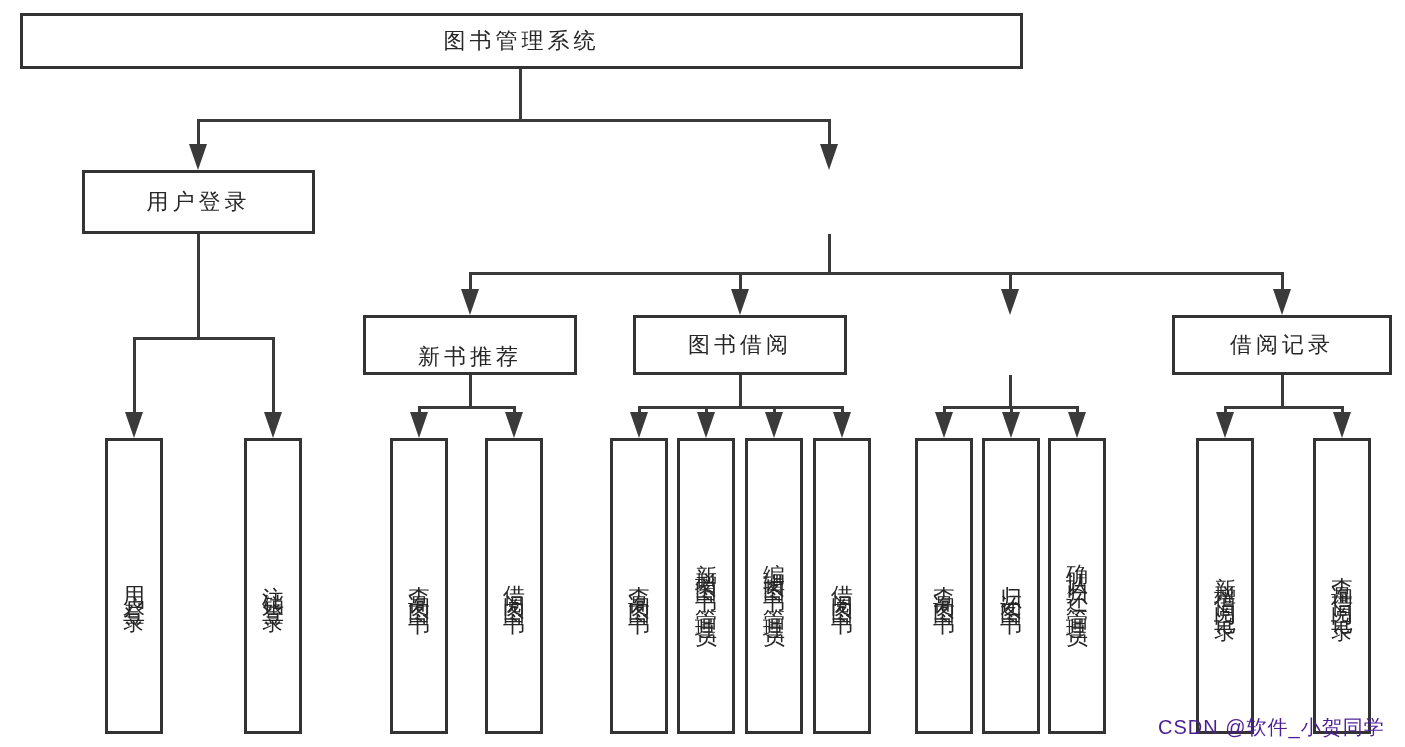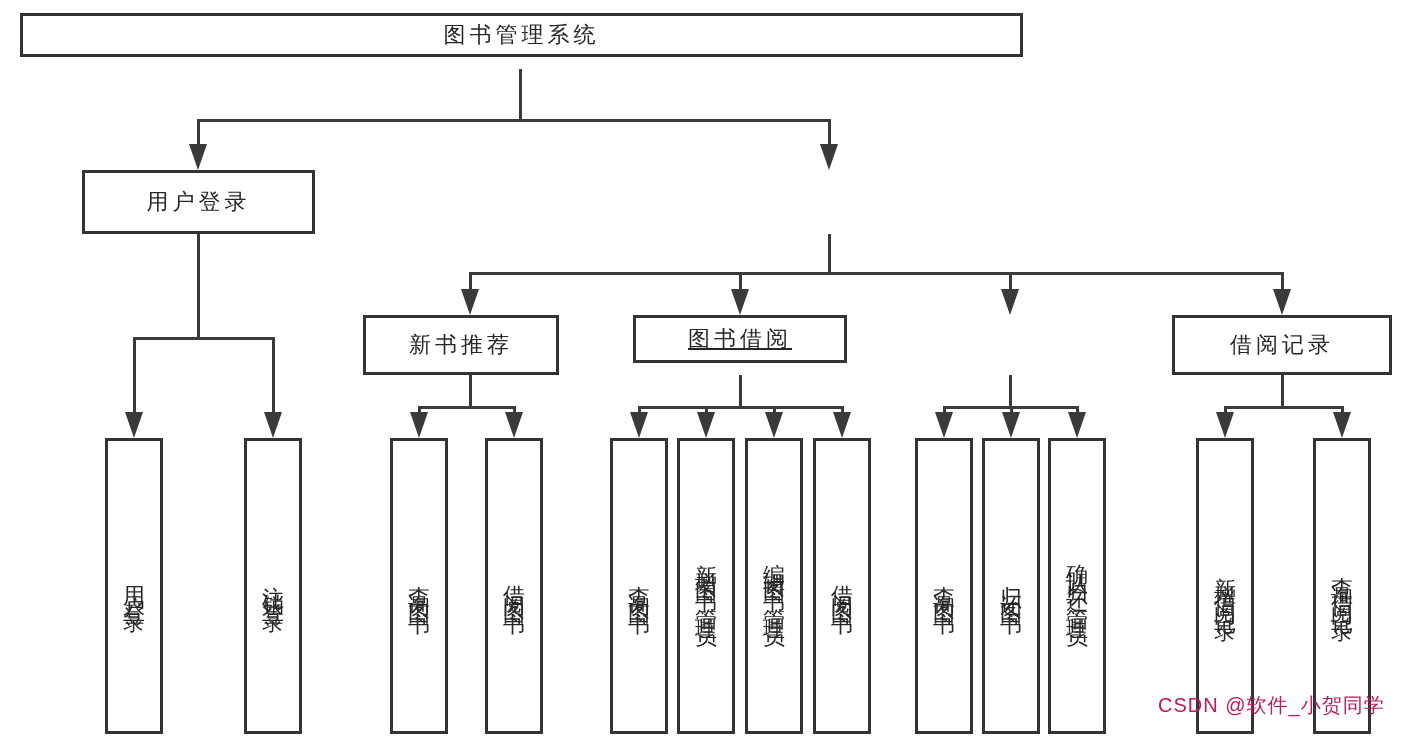--- a/index.html
+++ b/index.html
@@ -47,24 +47,24 @@
     position: absolute;
     width: 0; height: 0;
     border-left: 9px solid transparent;
     border-right: 9px solid transparent;
     border-top: 26px solid #3a3a3a;
   }
   
   .watermark {
     position: absolute;
     left: 1158px;
-    top: 692px;
+    top: 714px;
     font-size: 20px;
     letter-spacing: 1px;
-    color: #be185d;
+    color: #4c1d95;
     white-space: nowrap;
   }
 </style>
 </head>
 <body>
 
 <div class="canvas">
 
   <div class="v" style="left:519px; top:69px; height:53px;"></div>
   <div class="h" style="left:197px; top:119px; width:634px;"></div>
@@ -118,32 +118,32 @@
   <div class="v" style="left:1076px; top:406px; height:12px;"></div>
   <div class="ah" style="left:1068px; top:412px;"></div>
 
   <div class="v" style="left:1281px; top:375px; height:34px;"></div>
   <div class="h" style="left:1224px; top:406px; width:120px;"></div>
   <div class="v" style="left:1224px; top:406px; height:12px;"></div>
   <div class="ah" style="left:1216px; top:412px;"></div>
   <div class="v" style="left:1341px; top:406px; height:12px;"></div>
   <div class="ah" style="left:1333px; top:412px;"></div>
 
-  <div class="box" style="left:20px; top:13px; width:1003px; height:44px;">
+  <div class="box" style="left:20px; top:13px; width:1003px; height:56px;">
     <span class="hlabel">图书管理系统</span>
   </div>
 
   <div class="box" style="left:82px; top:170px; width:233px; height:64px;">
     <span class="hlabel">用户登录</span>
   </div>
 
-  <div class="box" style="left:363px; top:315px; width:196px; height:60px;">
+  <div class="box" style="left:363px; top:315px; width:214px; height:60px;align-items:flex-end;">
     <span class="hlabel">新书推荐</span>
   </div>
-  <div class="box" style="left:633px; top:315px; width:214px; height:48px;text-decoration:underline;">
+  <div class="box" style="left:633px; top:315px; width:214px; height:60px;">
     <span class="hlabel">图书借阅</span>
   </div>
   <div class="box" style="left:1172px; top:315px; width:220px; height:60px;">
     <span class="hlabel">借阅记录</span>
   </div>
 
   <div class="box leaf" style="left:105px;">
     <span class="vlabel">用户登录</span>
   </div>
   <div class="box leaf" style="left:244px;">

